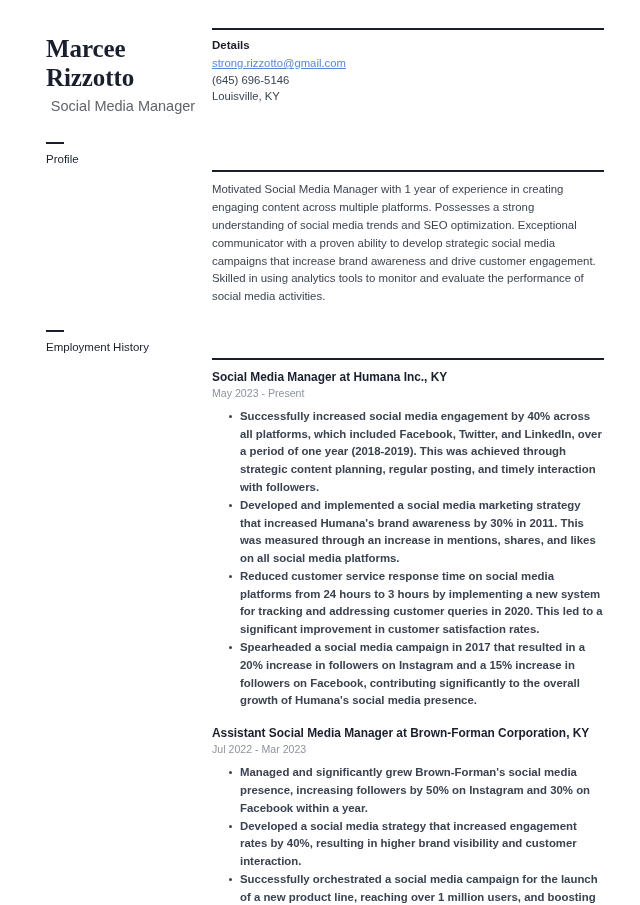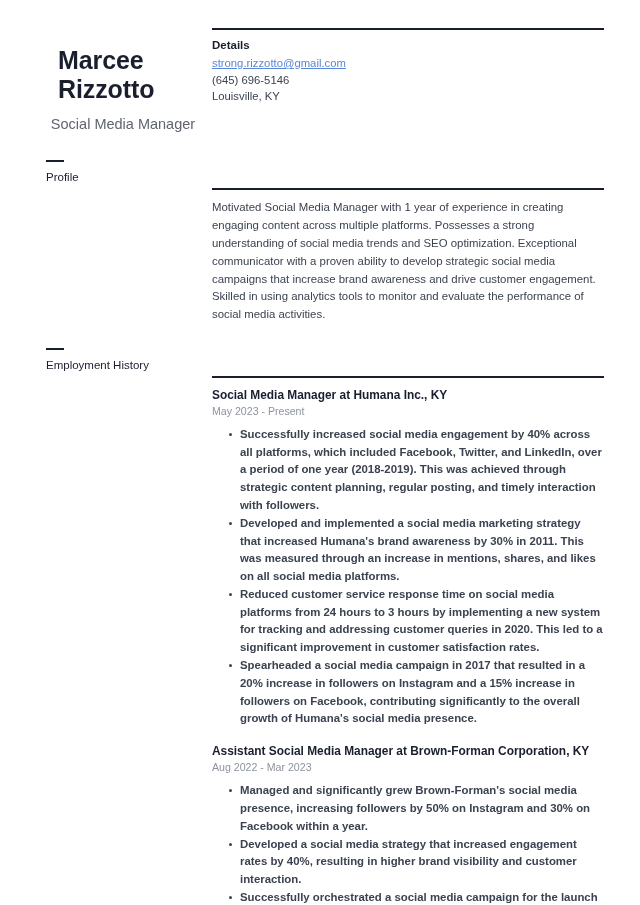--- a/index.html
+++ b/index.html
@@ -41,22 +41,23 @@
   }
 
   
   .header-row { margin-top: 0; }
   .name {
     font-size: 25px;
     font-weight: bold;
     line-height: 1.16;
     color: #1a1f2e;
     letter-spacing: -0.1px;
-    margin: 12px;
+    margin: 0;
     padding-top: 34px;
+    font-family: Liberation Serif, serif;
   }
   .job-title {
     font-size: 14.5px;
     font-weight: normal;
     color: #60656e;
     margin: 6px 0 0 0;
     line-height: 1.2;
     text-align: center;
   }
   .sec-rule {
@@ -204,21 +205,21 @@
         <ul class="bullets">
           <li>Successfully increased social media engagement by 40% across all platforms, which included Facebook, Twitter, and LinkedIn, over a period of one year (2018-2019). This was achieved through strategic content planning, regular posting, and timely interaction with followers.</li>
           <li>Developed and implemented a social media marketing strategy that increased Humana's brand awareness by 30% in 2011. This was measured through an increase in mentions, shares, and likes on all social media platforms.</li>
           <li>Reduced customer service response time on social media platforms from 24 hours to 3 hours by implementing a new system for tracking and addressing customer queries in 2020. This led to a significant improvement in customer satisfaction rates.</li>
           <li>Spearheaded a social media campaign in 2017 that resulted in a 20% increase in followers on Instagram and a 15% increase in followers on Facebook, contributing significantly to the overall growth of Humana's social media presence.</li>
         </ul>
       </div>
 
       <div class="entry">
         <div class="entry-title">Assistant Social Media Manager at Brown-Forman Corporation, KY</div>
-        <div class="entry-date">Aug 2022 - Mar 2023</div>
+        <div class="entry-date">Jul 2022 - Mar 2023</div>
         <ul class="bullets">
           <li>Managed and significantly grew Brown-Forman's social media presence, increasing followers by 50% on Instagram and 30% on Facebook within a year.</li>
           <li>Developed a social media strategy that increased engagement rates by 40%, resulting in higher brand visibility and customer interaction.</li>
           <li>Successfully orchestrated a social media campaign for the launch of a new product line, reaching over 1 million users, and boosting sales by 25%.</li>
         </ul>
       </div>
     </div>
   </div>
 
   <div class="gap-education"></div>

